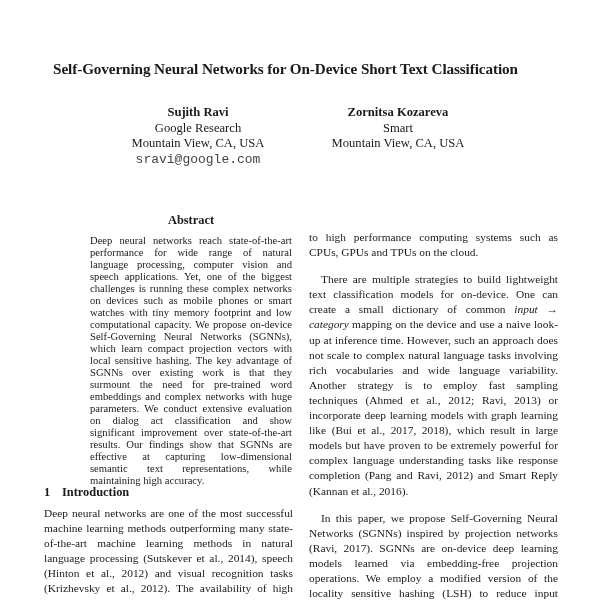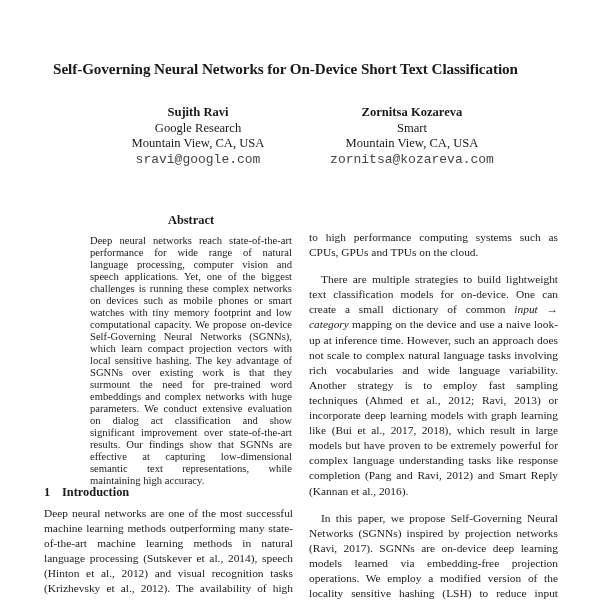--- a/index.html
+++ b/index.html
@@ -4,21 +4,21 @@
 <style>
   html, body { margin:0; padding:0; background:#fff; }
   body { width:600px; height:600px; overflow:hidden; position:relative;
          font-family:"Liberation Serif", serif; color:#1a1a1a; }
   .title { position:absolute; top:60px; left:0; width:571px; text-align:center;
            font-weight:bold; font-size:15.2px; letter-spacing:-0.1px; }
   .author { position:absolute; top:105px; width:220px; text-align:center; font-size:12.6px; line-height:15.6px; }
   .author .name { font-weight:bold; }
   .author .email { font-family:"Liberation Mono", monospace; font-size:13px; color:#444; }
   #a1 { left:88px; }
-  #a2 { left:302px; }
+  #a2 { left:288px; }
   .col { position:absolute; font-size:11.4px; line-height:15.1px; text-align:justify; }
   .abs-head { position:absolute; top:213px; left:90px; width:202px; text-align:center; font-weight:bold; font-size:12.4px; }
   .abstract { top:235px; left:90px; width:202px; font-size:10.6px; line-height:12px; }
   .sec-head { position:absolute; top:485px; left:44px; font-weight:bold; font-size:12.4px; }
   .sec-head .num { display:inline-block; width:18px; }
   .intro-l { top:506px; left:44px; width:249px; }
   .right { top:218px; left:309px; width:249px; }
   .right p { margin:12px 0 7px 0; }
   .right p.ind { text-indent:12px; }
   i { }
@@ -31,21 +31,20 @@
 <div id="a1" class="author">
   <div class="name">Sujith Ravi</div>
   <div>Google Research</div>
   <div>Mountain View, CA, USA</div>
   <div class="email">sravi@google.com</div>
 </div>
 <div id="a2" class="author">
   <div class="name">Zornitsa Kozareva</div>
   <div>Smart</div>
   <div>Mountain View, CA, USA</div>
-  <div class="email">zornitsa@kozareva.com</div>
 </div>
 
 <div class="abs-head">Abstract</div>
 <div class="col abstract">Deep neural networks reach state-of-the-art performance for wide range of natural language processing, computer vision and speech applications. Yet, one of the biggest challenges is running these complex networks on devices such as mobile phones or smart watches with tiny memory footprint and low computational capacity. We propose on-device Self-Governing Neural Networks (SGNNs), which learn compact projection vectors with local sensitive hashing. The key advantage of SGNNs over existing work is that they surmount the need for pre-trained word embeddings and complex networks with huge parameters. We conduct extensive evaluation on dialog act classification and show significant improvement over state-of-the-art results. Our findings show that SGNNs are effective at capturing low-dimensional semantic text representations, while maintaining high accuracy.</div>
 
 <div class="sec-head">
   <span class="num">1</span><span>Introduction</span>
 </div>
 <div class="col intro-l">Deep neural networks are one of the most successful machine learning methods outperforming many state-of-the-art machine learning methods in natural language processing (Sutskever et al., 2014), speech (Hinton et al., 2012) and visual recognition tasks (Krizhevsky et al., 2012). The availability of high performance computing has</div>
 

